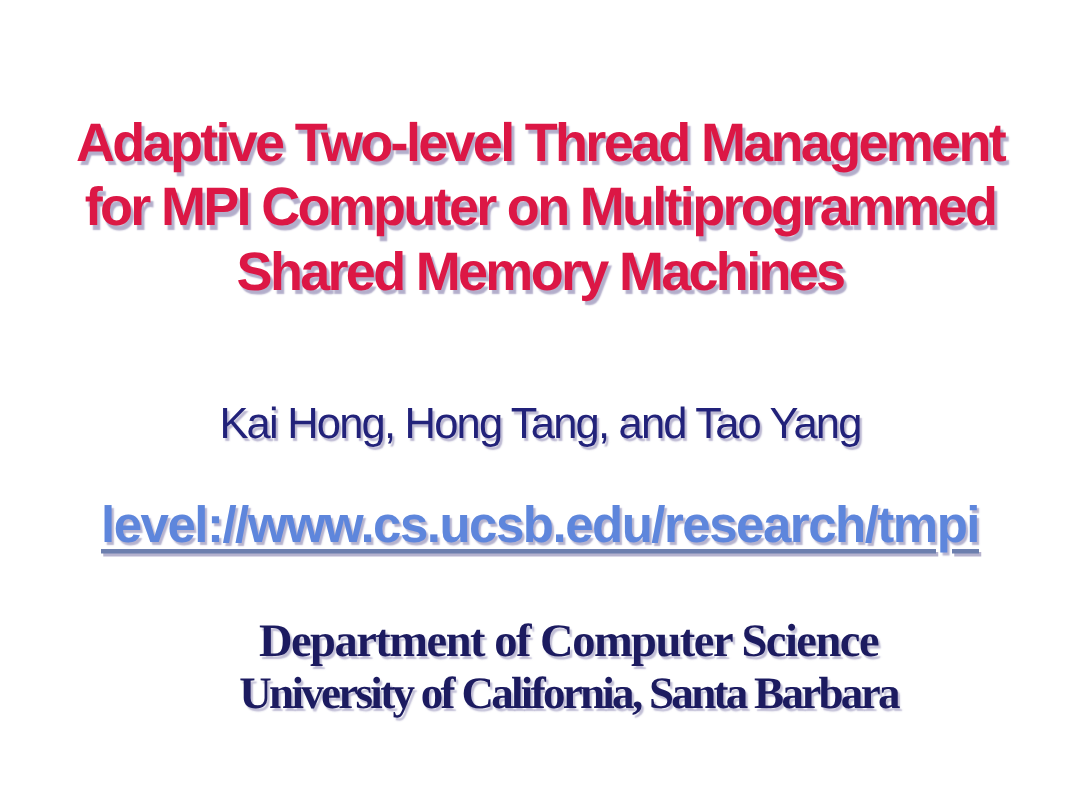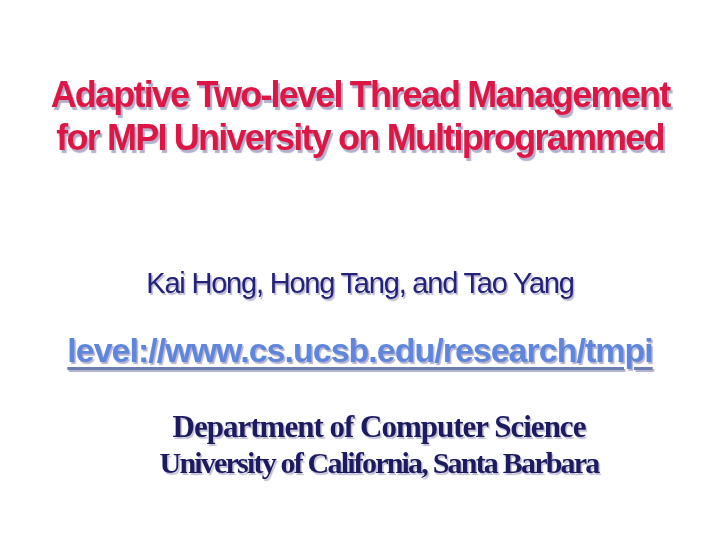--- a/index.html
+++ b/index.html
@@ -93,21 +93,22 @@
     letter-spacing:-1.8px;
   }
 </style>
 </head>
 <body>
 
 <div class="slide">
 
   <h1 class="slide-title">
     <span class="title-line">Adaptive Two-level Thread Management</span>
-    <span class="title-line">for MPI University on Multiprogrammed</span>
+    <span class="title-line">for MPI Computer on Multiprogrammed</span>
+    <span class="title-line">Shared Memory Machines</span>
   </h1>
 
   <p class="authors">Kai Hong, Hong Tang, and Tao Yang</p>
 
   <p class="project-link">
     <a href="#">level://www.cs.ucsb.edu/research/tmpi</a>
   </p>
 
   <p class="affiliation-1">Department of Computer Science</p>
 

